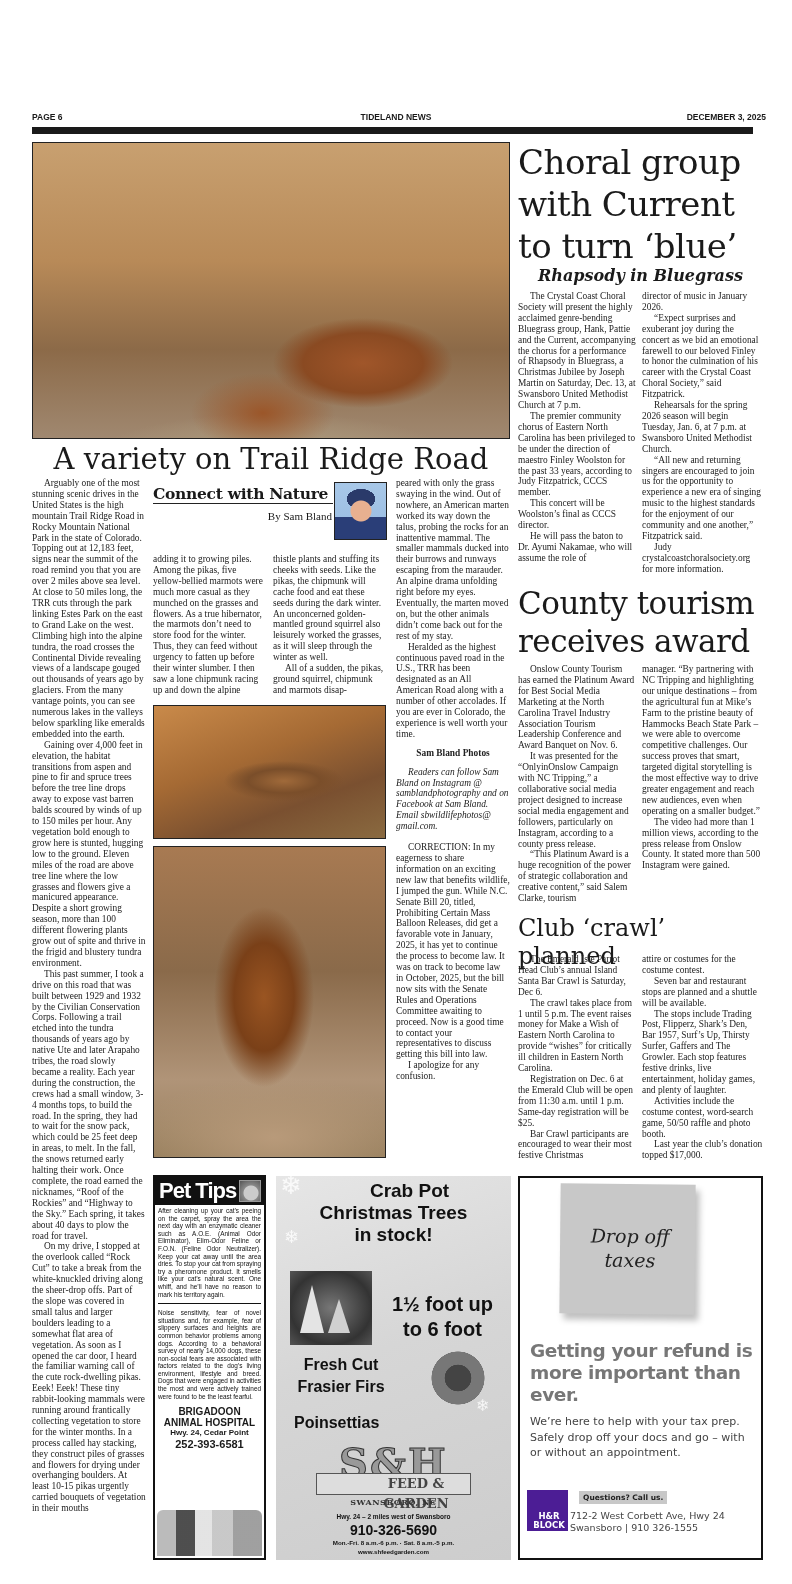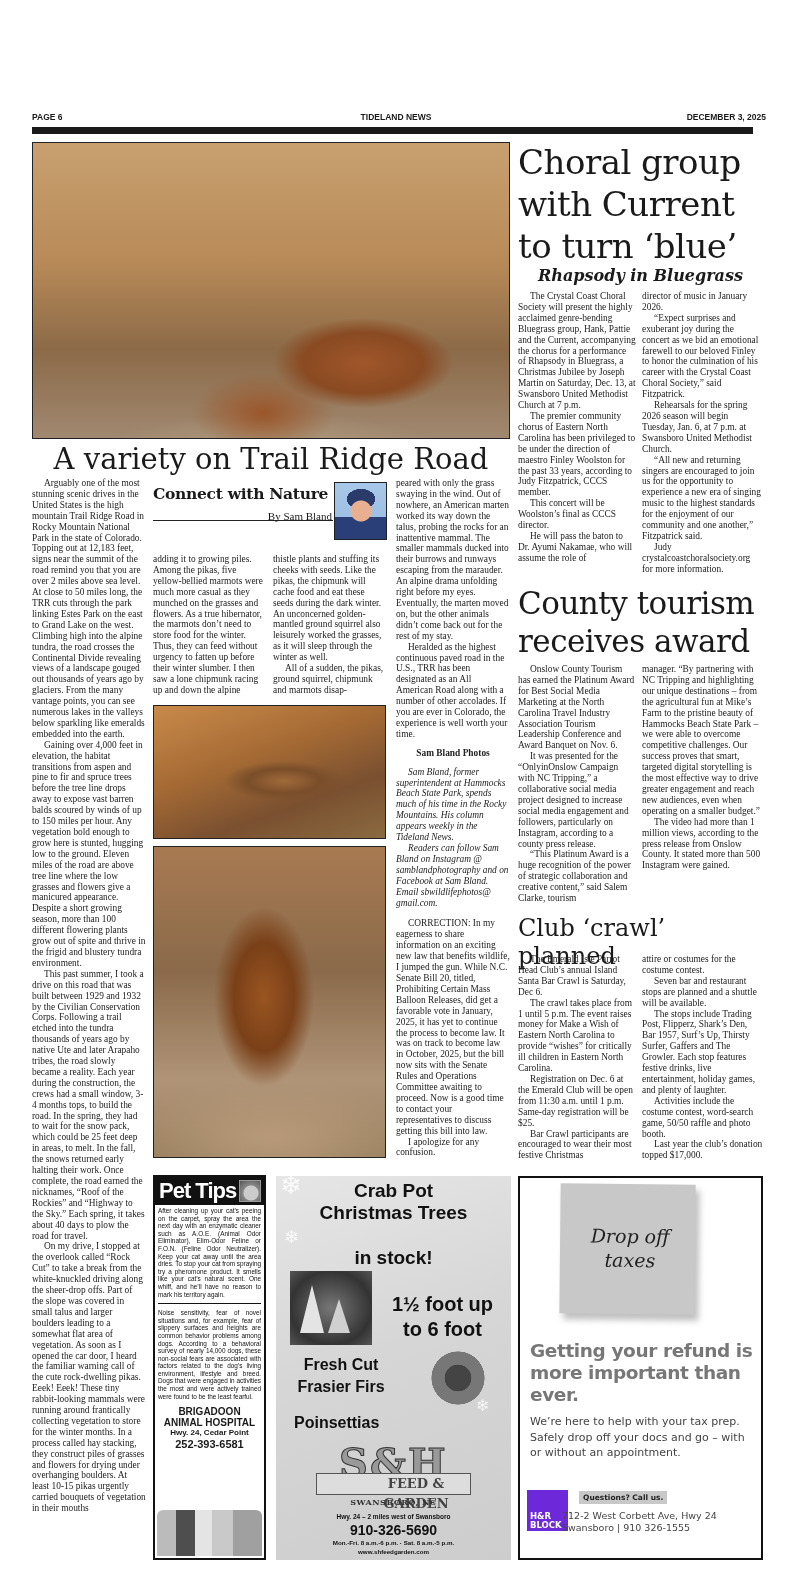--- a/index.html
+++ b/index.html
@@ -66,21 +66,21 @@
 
   .cc1 { left: 518px; top: 291px; width: 118px; }
   .cc2 { left: 642px; top: 291px; width: 121px; }
   .ct1 { left: 518px; top: 664px; width: 118px; }
   .ct2 { left: 642px; top: 664px; width: 121px; }
   .cl1 { left: 518px; top: 954px; width: 118px; }
   .cl2 { left: 642px; top: 954px; width: 121px; }
 
   
   .sig { left: 153px; top: 482px; width: 234px; height: 60px; }
-  .sig-title { position: absolute; left: 0; top: 2px; width: 180px; font-family: "DejaVu Serif", serif; font-weight: bold; font-size: 15.5px; letter-spacing: -0.3px; border-bottom: 1px solid #222; padding-bottom: 17px; }
+  .sig-title { position: absolute; left: 0; top: 2px; width: 180px; font-family: "DejaVu Serif", serif; font-weight: bold; font-size: 15.5px; letter-spacing: -0.3px; border-bottom: 1px solid #222; padding-bottom: 0; }
   .sig-byline { position: absolute; right: 55px; top: 28px; font-size: 11px; }
   .sig-mug { position: absolute; right: 0; top: 0; width: 53px; height: 58px; border: 1px solid #222;
     background: radial-gradient(circle at 26px 28px, #e8b090 0 10px, rgba(0,0,0,0) 11px),
                 radial-gradient(ellipse 14px 10px at 26px 16px, #2a3a6a 0 100%, rgba(0,0,0,0) 101%),
                 linear-gradient(180deg, #a8c8e8 0%, #9ec0e4 60%, #2a3e78 61%, #2a3e78 100%); }
 
   
   .pet { left: 153px; top: 1175px; width: 113px; height: 385px; border: 2px solid #111; background: #fff; font-family: "Liberation Sans", sans-serif; }
   .pet-head { height: 28px; background: #111; color: #fff; font-weight: bold; font-size: 22px; line-height: 28px; padding-left: 4px; letter-spacing: -1px; position: relative; }
   .pet-dog { position: absolute; right: 3px; top: 3px; width: 22px; height: 22px; background: radial-gradient(circle at 11px 12px, #ccc 0 7px, #888 8px, #555 100%); border: 1px solid #999; }
@@ -111,23 +111,23 @@
   .sh-hours { position: absolute; left: 0; top: 363px; width: 235px; font-size: 6.2px; font-weight: bold; }
   .sh-web { position: absolute; left: 0; top: 372px; width: 235px; font-size: 6.2px; font-weight: bold; }
   .snow { position: absolute; color: #fff; font-size: 26px; opacity: 0.8; }
 
   
   .hr { left: 518px; top: 1176px; width: 245px; height: 384px; border: 2px solid #111; background: #fff; font-family: "DejaVu Sans", sans-serif; }
   .hr-note { position: absolute; left: 40px; top: 6px; width: 135px; height: 130px; background: #c8c8c8; box-shadow: 4px 6px 6px rgba(0,0,0,0.25); transform: rotate(0.6deg); }
   .hr-note-text { position: absolute; left: 10px; top: 40px; width: 120px; text-align: center; font-family: "DejaVu Serif", serif; font-style: italic; font-size: 19px; line-height: 24px; color: #222; }
   .hr-head { position: absolute; left: 10px; top: 162px; width: 225px; font-weight: bold; font-size: 18.5px; line-height: 22px; color: #777; letter-spacing: -0.4px; }
   .hr-body { position: absolute; left: 10px; top: 236px; width: 225px; font-size: 11px; line-height: 15.5px; color: #444; }
-  .hr-logo { position: absolute; left: 7px; top: 312px; width: 41px; height: 41px; background: #6d28d9; color: #fff; font-weight: bold; font-size: 8.5px; line-height: 9px; padding: 22px 0 0 3px; }
+  .hr-logo { position: absolute; left: 7px; top: 312px; width: 41px; height: 41px; background: #4c1d95; color: #fff; font-weight: bold; font-size: 8.5px; line-height: 9px; padding: 22px 0 0 3px; text-align: center; }
   .hr-q { position: absolute; left: 59px; top: 313px; background: #c8c8c8; font-weight: bold; font-size: 7.5px; padding: 2px 4px; color: #222; }
-  .hr-addr { position: absolute; left: 42px; top: 332px; width: 180px; font-size: 9.5px; line-height: 12px; color: #444; }
+  .hr-addr { position: absolute; left: 50px; top: 332px; width: 180px; font-size: 9.5px; line-height: 12px; color: #444; }
 </style>
 </head>
 <body>
 
 <div class="abs masthead">
   <div class="abs folio folio-left">PAGE 6</div>
   <div class="abs folio folio-center">TIDELAND NEWS</div>
   <div class="abs folio folio-right">DECEMBER 3, 2025</div>
   <div class="abs rule-bar"></div>
 </div>
@@ -156,21 +156,20 @@
   <p>All of a sudden, the pikas, ground squirrel, chipmunk and marmots disap-</p>
 </div>
 
 <div class="abs photo photo-chipmunk"></div>
 <div class="abs photo photo-marten"></div>
 
 <div class="abs col c4">
   <p class="noindent">peared with only the grass swaying in the wind. Out of nowhere, an American marten worked its way down the talus, probing the rocks for an inattentive mammal. The smaller mammals ducked into their burrows and runways escaping from the marauder. An alpine drama unfolding right before my eyes. Eventually, the marten moved on, but the other animals didn’t come back out for the rest of my stay.</p>
   <p>Heralded as the highest continuous paved road in the U.S., TRR has been designated as an All American Road along with a number of other accolades. If you are ever in Colorado, the experience is well worth your time.</p>
   <p class="credit">Sam Bland Photos</p>
-  <p class="bio">Sam Bland, former superintendent at Hammocks Beach State Park, spends much of his time in the Rocky Mountains. His column appears weekly in the Tideland News.</p>
   <p class="bio">Readers can follow Sam Bland on Instagram @ samblandphotography and on Facebook at Sam Bland. Email sbwildlifephotos@ gmail.com.</p>
   <p class="gap">CORRECTION: In my eagerness to share information on an exciting new law that benefits wildlife, I jumped the gun. While N.C. Senate Bill 20, titled, Prohibiting Certain Mass Balloon Releases, did get a favorable vote in January, 2025, it has yet to continue the process to become law. It was on track to become law in October, 2025, but the bill now sits with the Senate Rules and Operations Committee awaiting to proceed. Now is a good time to contact your representatives to discuss getting this bill into law.</p>
   <p>I apologize for any confusion.</p>
 </div>
 
 <h1 class="abs hed hed-choral">Choral group with Current to turn ‘blue’</h1>
 <div class="abs dek-choral">Rhapsody in Bluegrass</div>
 <div class="abs col cc1">
   <p>The Crystal Coast Choral Society will present the highly acclaimed genre-bending Bluegrass group, Hank, Pattie and the Current, accompanying the chorus for a performance of Rhapsody in Bluegrass, a Christmas Jubilee by Joseph Martin on Saturday, Dec. 13, at Swansboro United Methodist Church at 7 p.m.</p>
   <p>The premier community chorus of Eastern North Carolina has been privileged to be under the direction of maestro Finley Woolston for the past 33 years, according to Judy Fitzpatrick, CCCS member.</p>
@@ -223,23 +222,23 @@
   <div class="pet-name" style="margin-top:0">ANIMAL HOSPITAL</div>
   <div class="pet-addr">Hwy. 24, Cedar Point</div>
   <div class="pet-phone">252-393-6581</div>
   <div class="pet-animals"></div>
 </div>
 
 <div class="abs sh">
   <span class="snow" style="left:4px;top:-6px;">❄</span>
   <span class="snow" style="left:8px;top:50px;font-size:18px;">❄</span>
   <span class="snow" style="left:200px;top:220px;font-size:16px;">❄</span>
-  <div class="sh-h" style="top:4px;">Crab Pot</div>
+  <div class="sh-h" style="top:4px;margin-left:16px;">Crab Pot</div>
   <div class="sh-h" style="top:26px;">Christmas Trees</div>
-  <div class="sh-h" style="top:48px;margin-top:23px;">in stock!</div>
+  <div class="sh-h" style="top:48px;">in stock!</div>
   <div class="sh-trees"></div>
   <div class="sh-size">
     <div>1½ foot  up</div>
     <div>to 6 foot</div>
   </div>
   <div class="sh-fresh">
     <div>Fresh Cut</div>
     <div>Frasier Firs</div>
   </div>
   <div class="sh-poin-img"></div>

